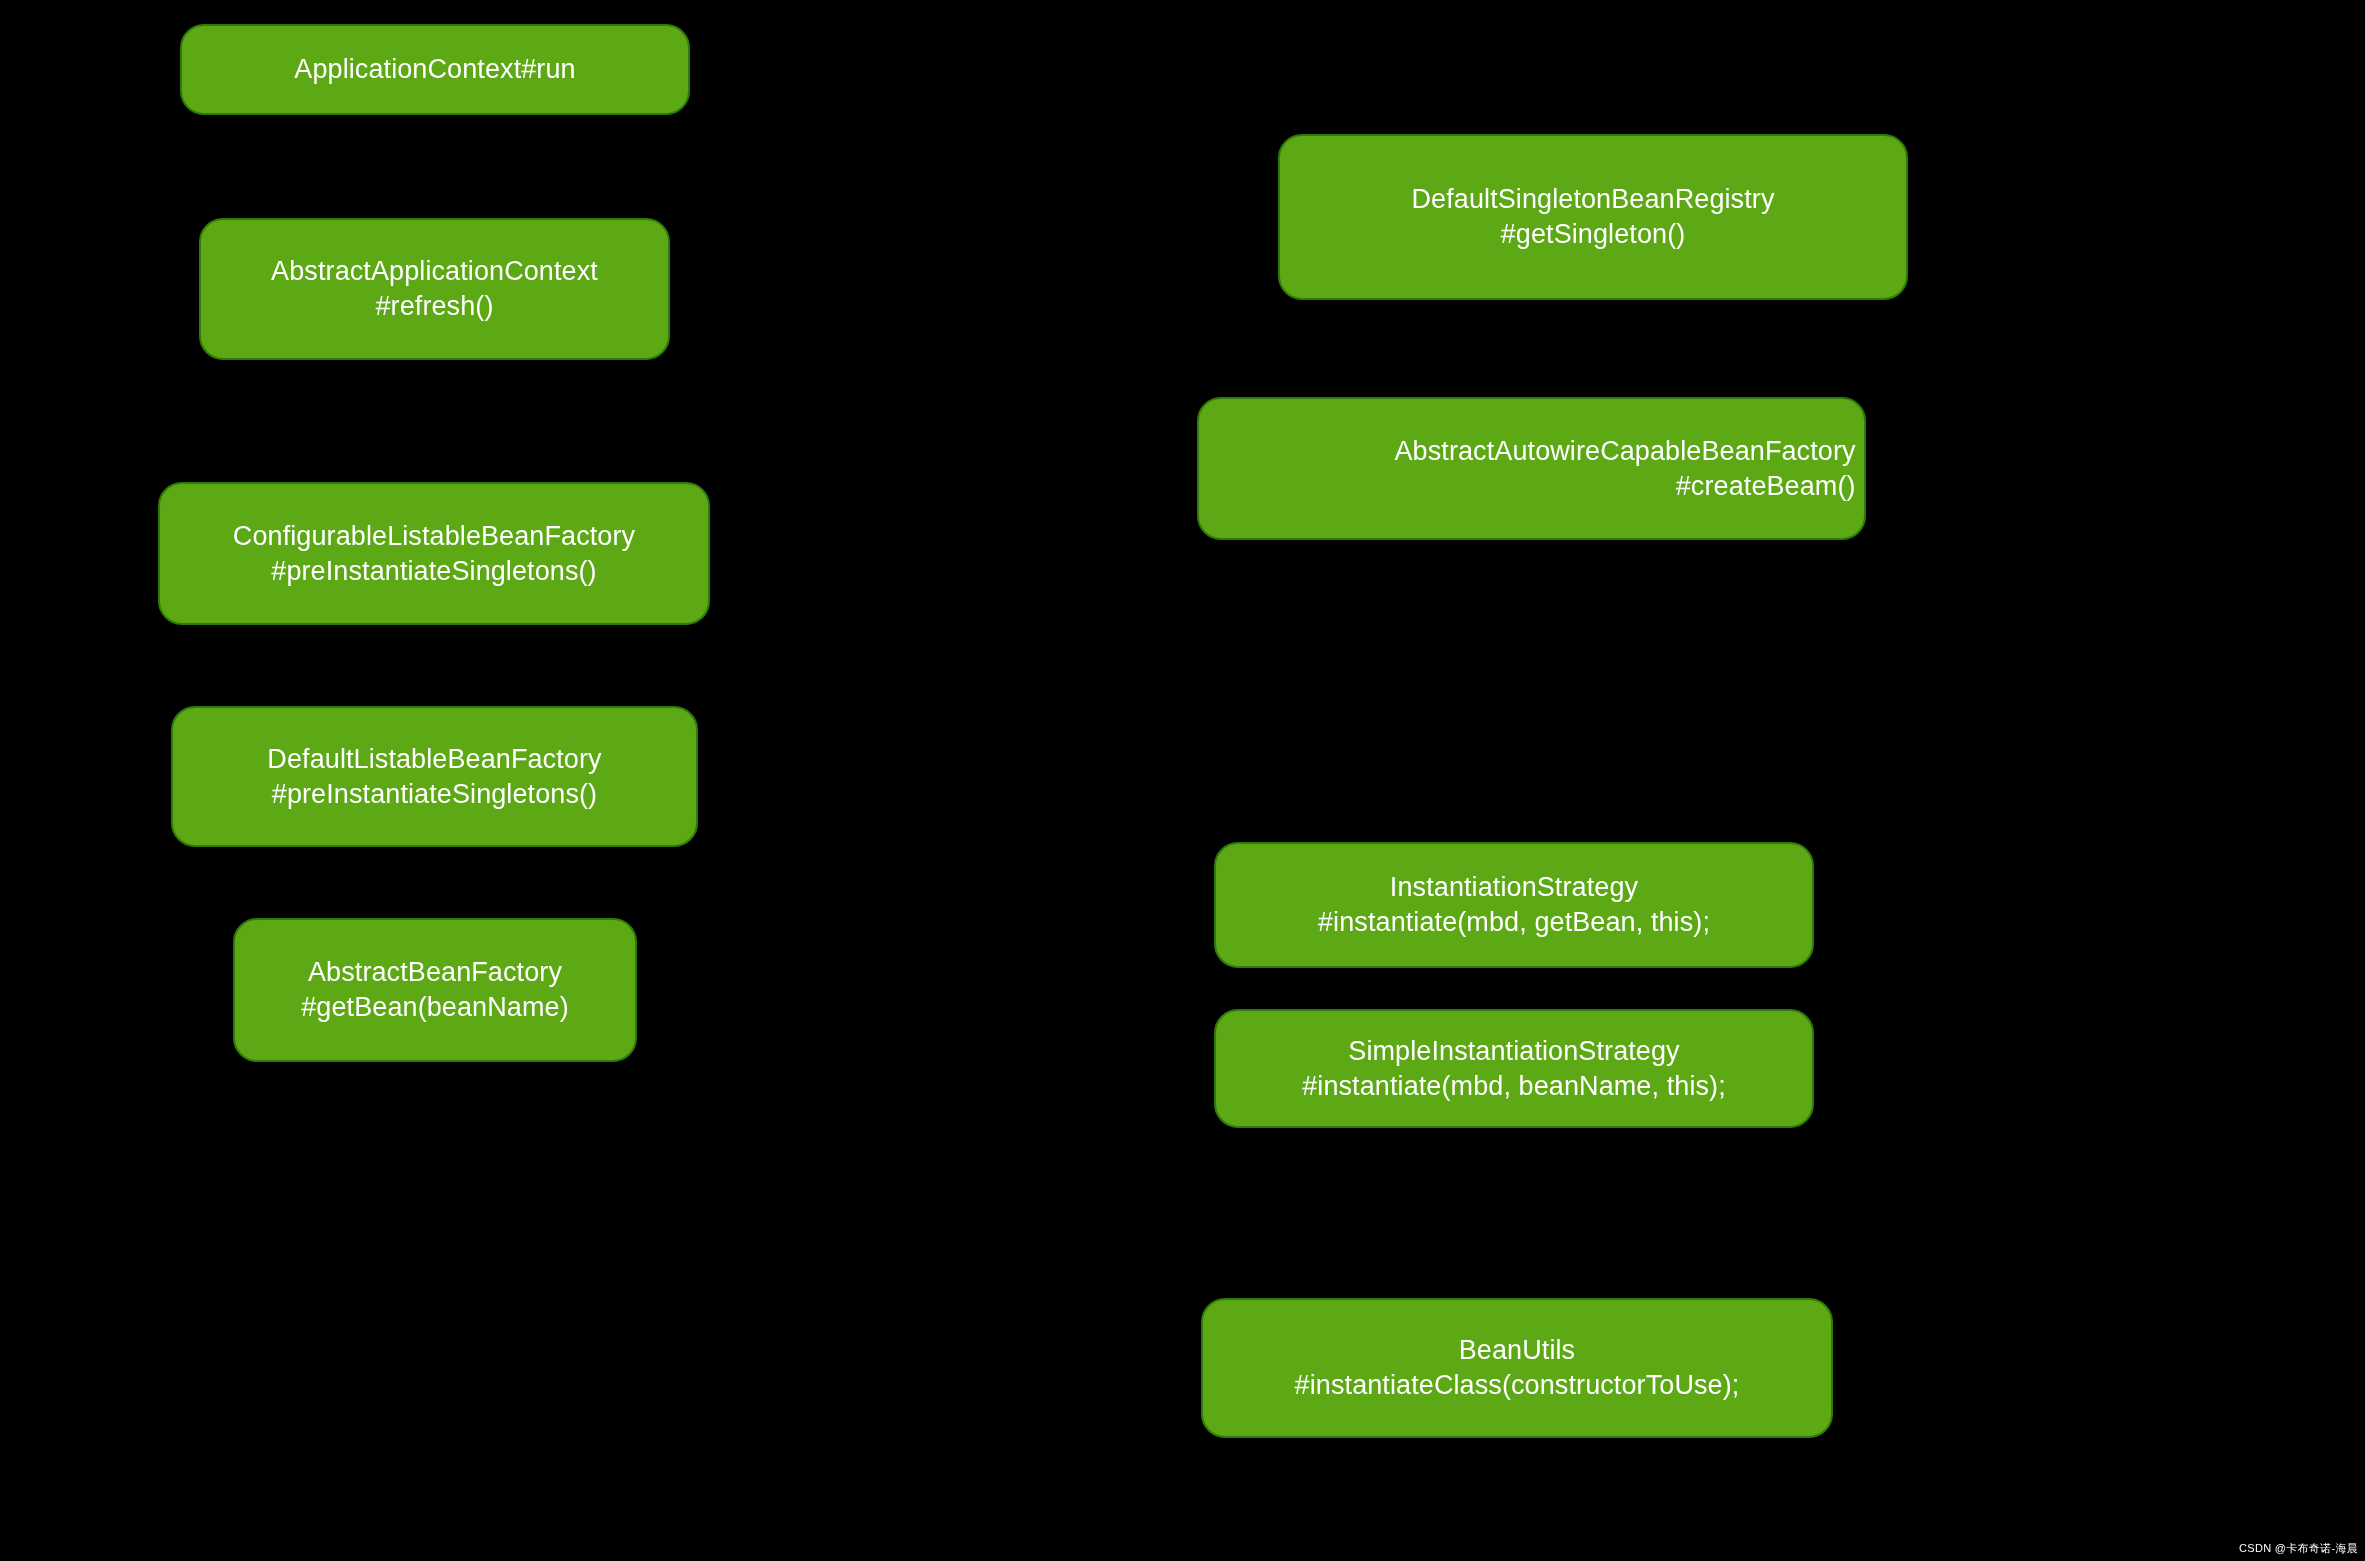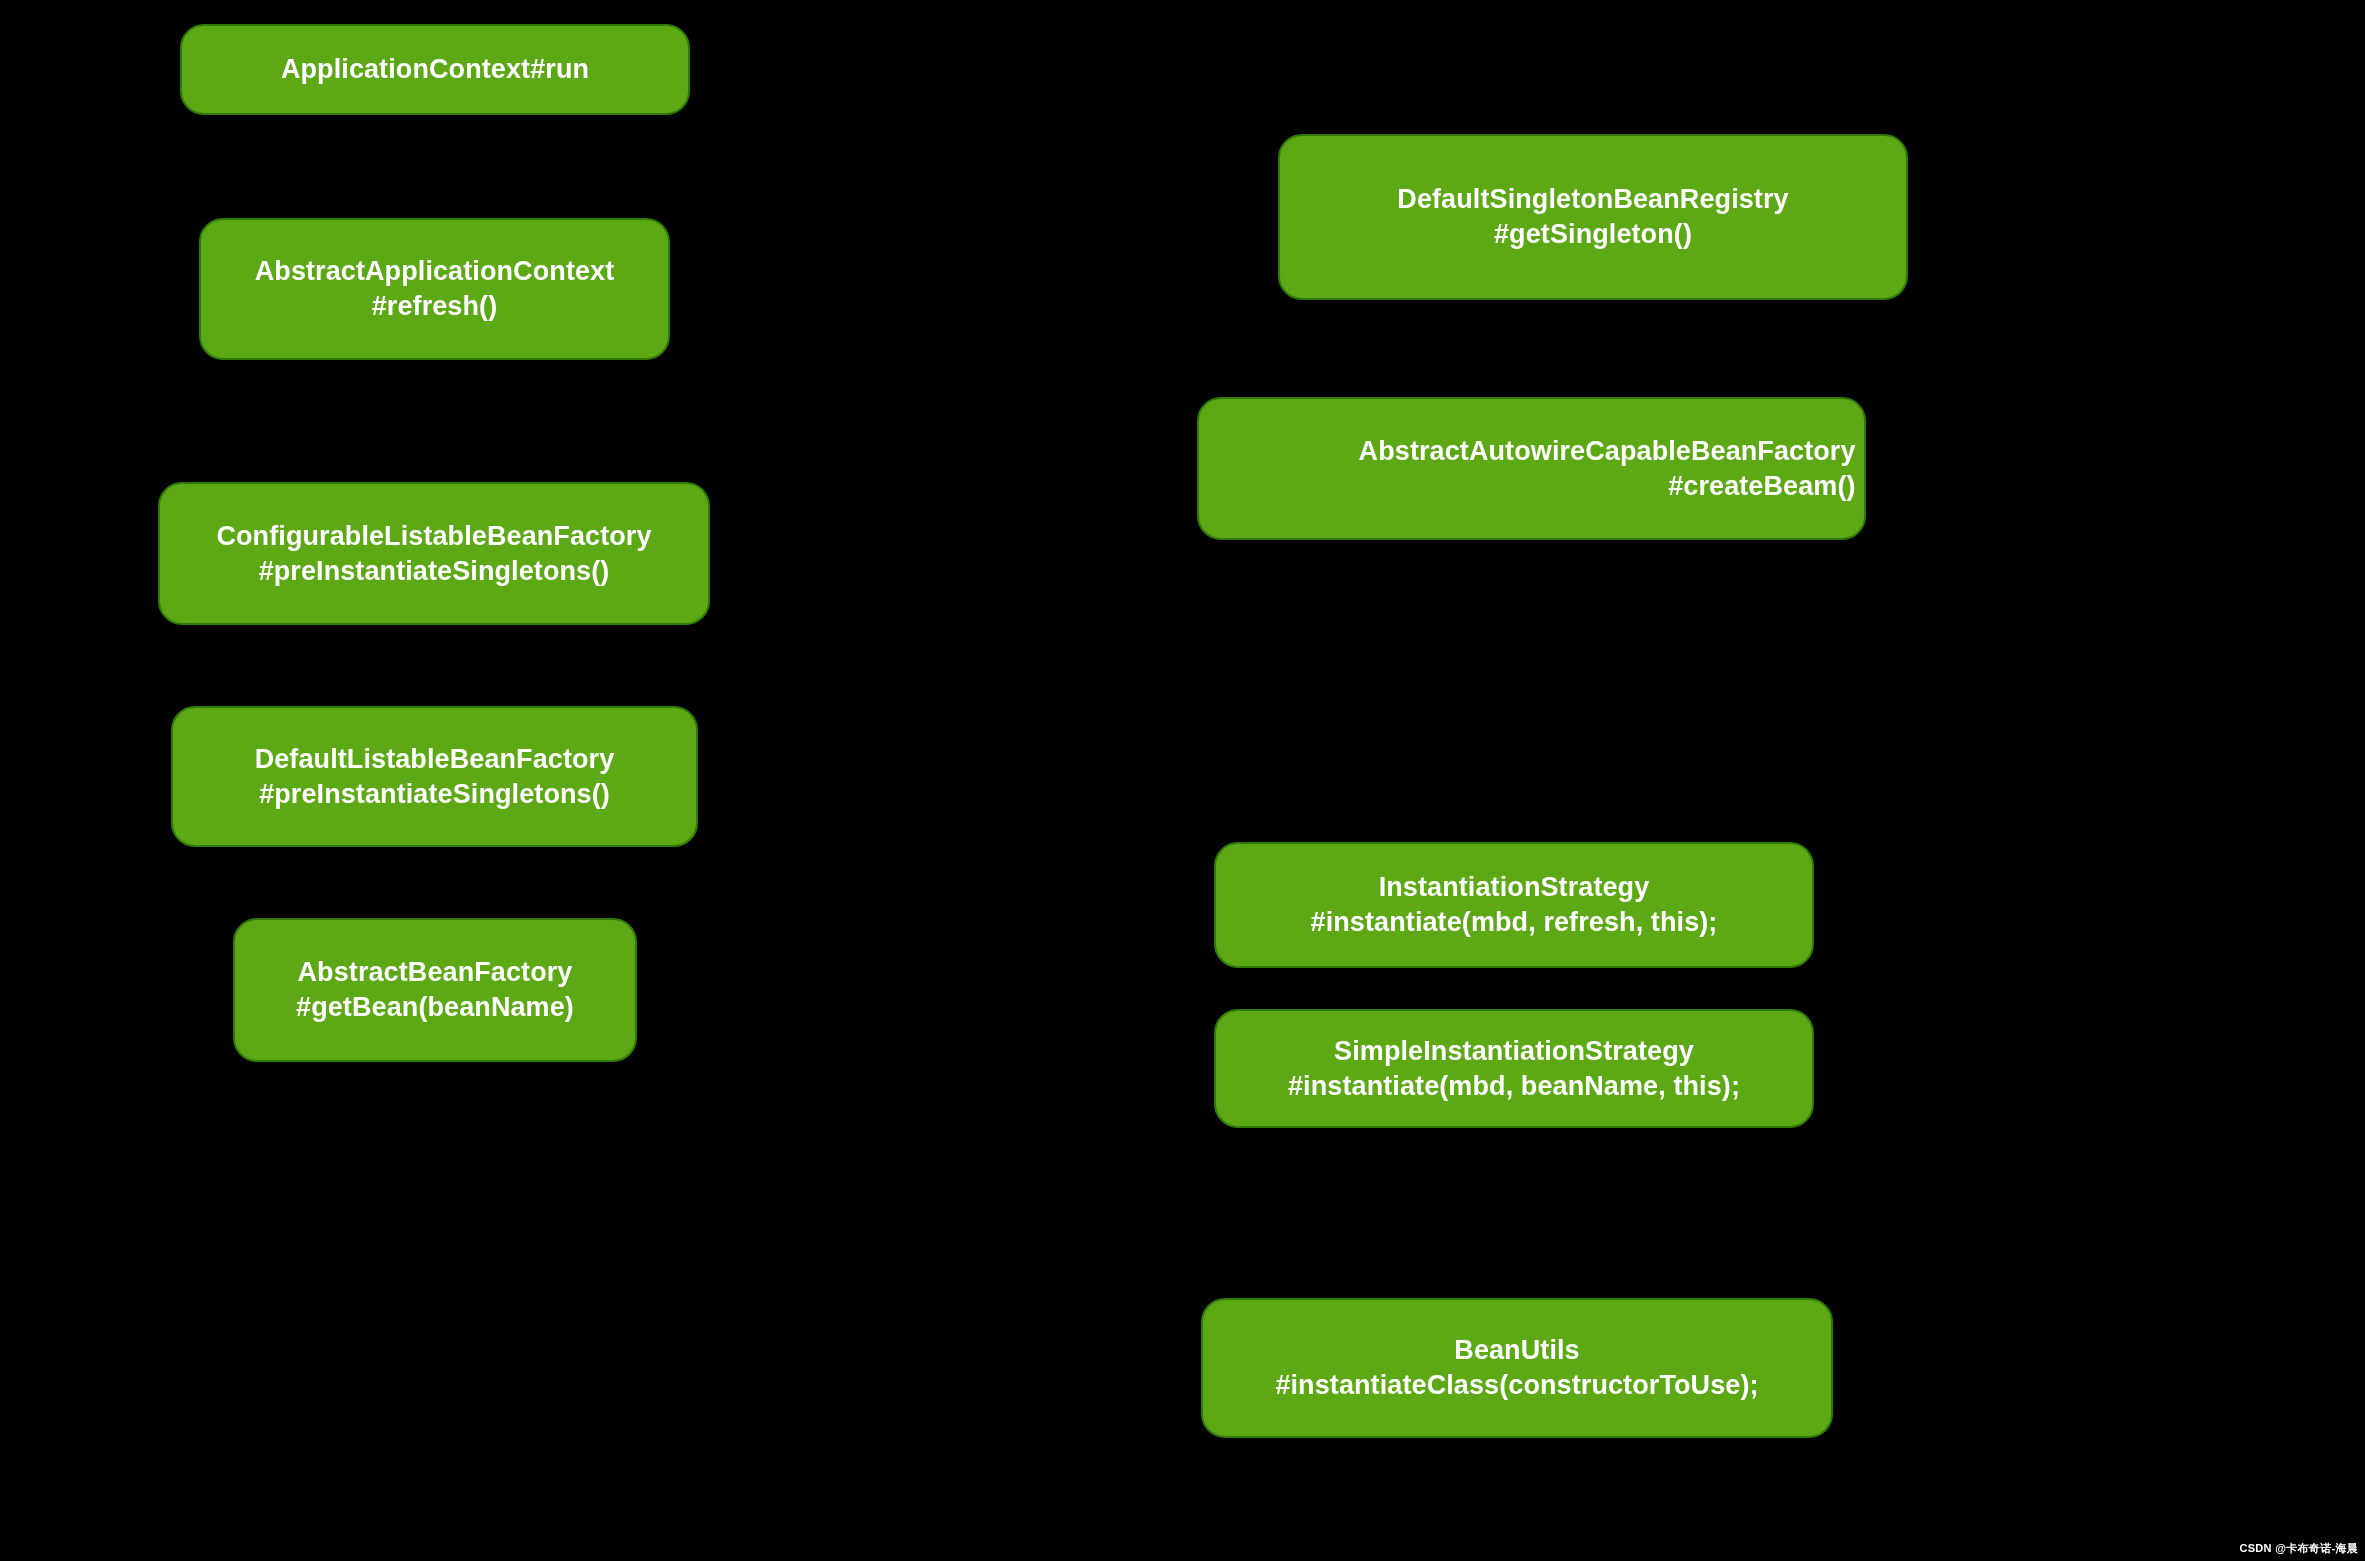--- a/index.html
+++ b/index.html
@@ -7,21 +7,20 @@
     padding: 0;
     background: #000000;
   }
   #canvas {
     position: relative;
     width: 2366px;
     height: 1562px;
     background: #000000;
     overflow: hidden;
     font-family: "Liberation Sans", sans-serif;
-    font-weight: bold;
   }
   .node {
     position: absolute;
     box-sizing: border-box;
     background: #5CA815;
     border: 2.4px solid #2F7B08;
     border-radius: 24px;
     display: flex;
     align-items: center;
     justify-content: center;
@@ -128,21 +127,21 @@
       <div class="node" style="left: 1236px; top: 134px; width: 630px; height: 166px; margin-left: 42px;">
         <div class="lines">DefaultSingletonBeanRegistry
 #getSingleton()</div>
       </div>
       <div class="node" style="left: 1197px; top: 397px; width: 669px; height: 143px; text-align: right;">
         <div class="lines">AbstractAutowireCapableBeanFactory
 #createBeam()</div>
       </div>
       <div class="node" style="left: 1214px; top: 842px; width: 600px; height: 126px;">
         <div class="lines">InstantiationStrategy
-#instantiate(mbd, refresh, this);</div>
+#instantiate(mbd, getBean, this);</div>
       </div>
       <div class="node" style="left: 1214px; top: 1009px; width: 600px; height: 119px;">
         <div class="lines">SimpleInstantiationStrategy
 #instantiate(mbd, beanName, this);</div>
       </div>
       <div class="node" style="left: 1201px; top: 1298px; width: 632px; height: 140px;">
         <div class="lines">BeanUtils
 #instantiateClass(constructorToUse);</div>
       </div>
     </div>

